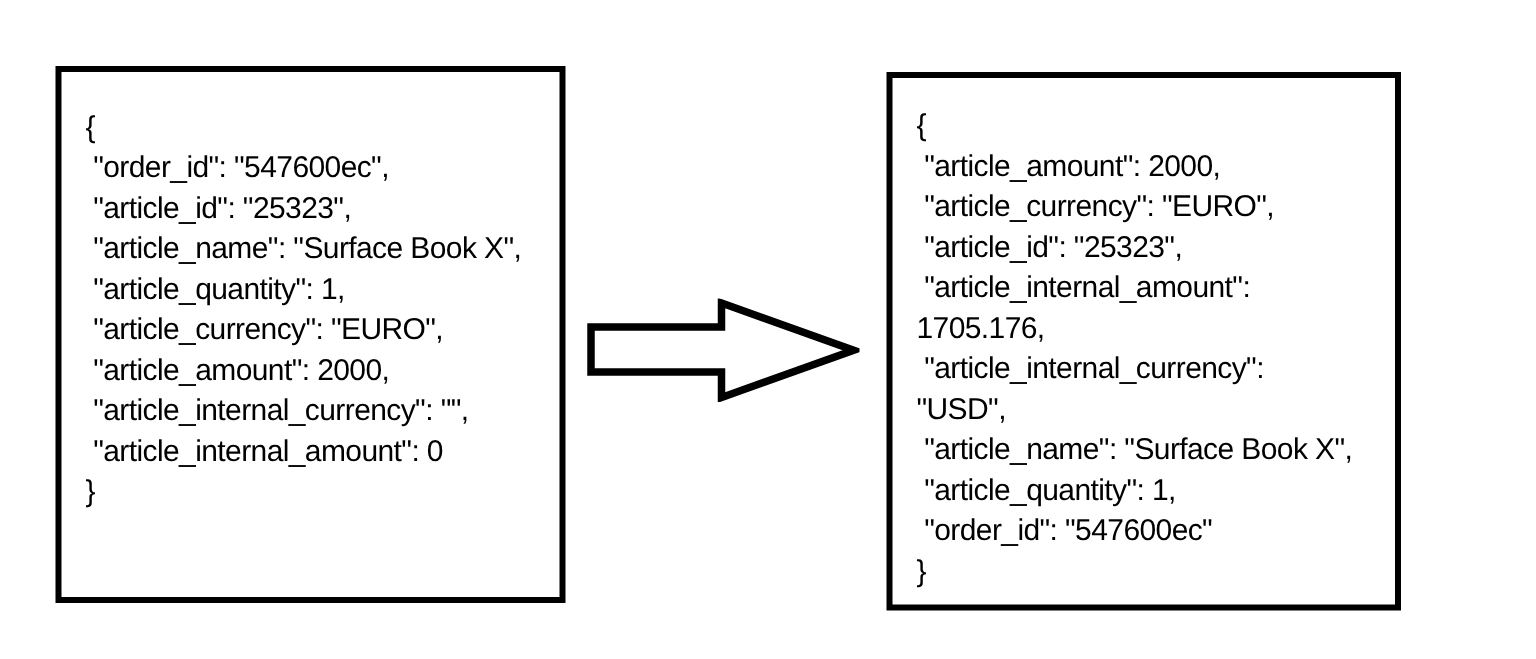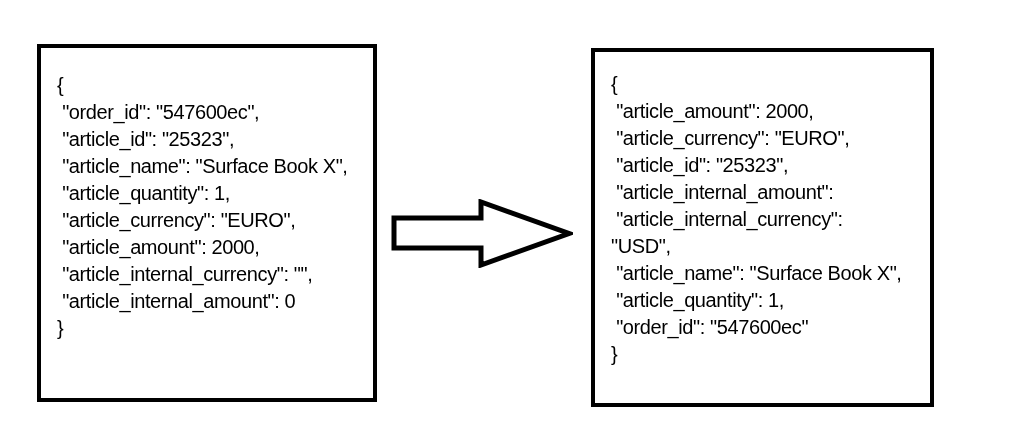--- a/index.html
+++ b/index.html
@@ -71,20 +71,21 @@
   <svg id="transform-arrow" viewBox="0 0 182 69" xmlns="http://www.w3.org/2000/svg">
     <polygon points="3,19 90,19 90,3 178,34.5 90,66 90,49 3,49" fill="#ffffff" stroke="#000000" stroke-width="5" stroke-linejoin="miter"></polygon>
   </svg>
 
   <div id="after-box" class="json-box">
     <div class="code-line">{</div>
     <div class="code-line"> "article_amount": 2000,</div>
     <div class="code-line"> "article_currency": "EURO",</div>
     <div class="code-line"> "article_id": "25323",</div>
     <div class="code-line"> "article_internal_amount":</div>
+    <div class="code-line">1705.176,</div>
     <div class="code-line"> "article_internal_currency":</div>
     <div class="code-line">"USD",</div>
     <div class="code-line"> "article_name": "Surface Book X",</div>
     <div class="code-line"> "article_quantity": 1,</div>
     <div class="code-line"> "order_id": "547600ec"</div>
     <div class="code-line">}</div>
   </div>
 
 </div>
 

